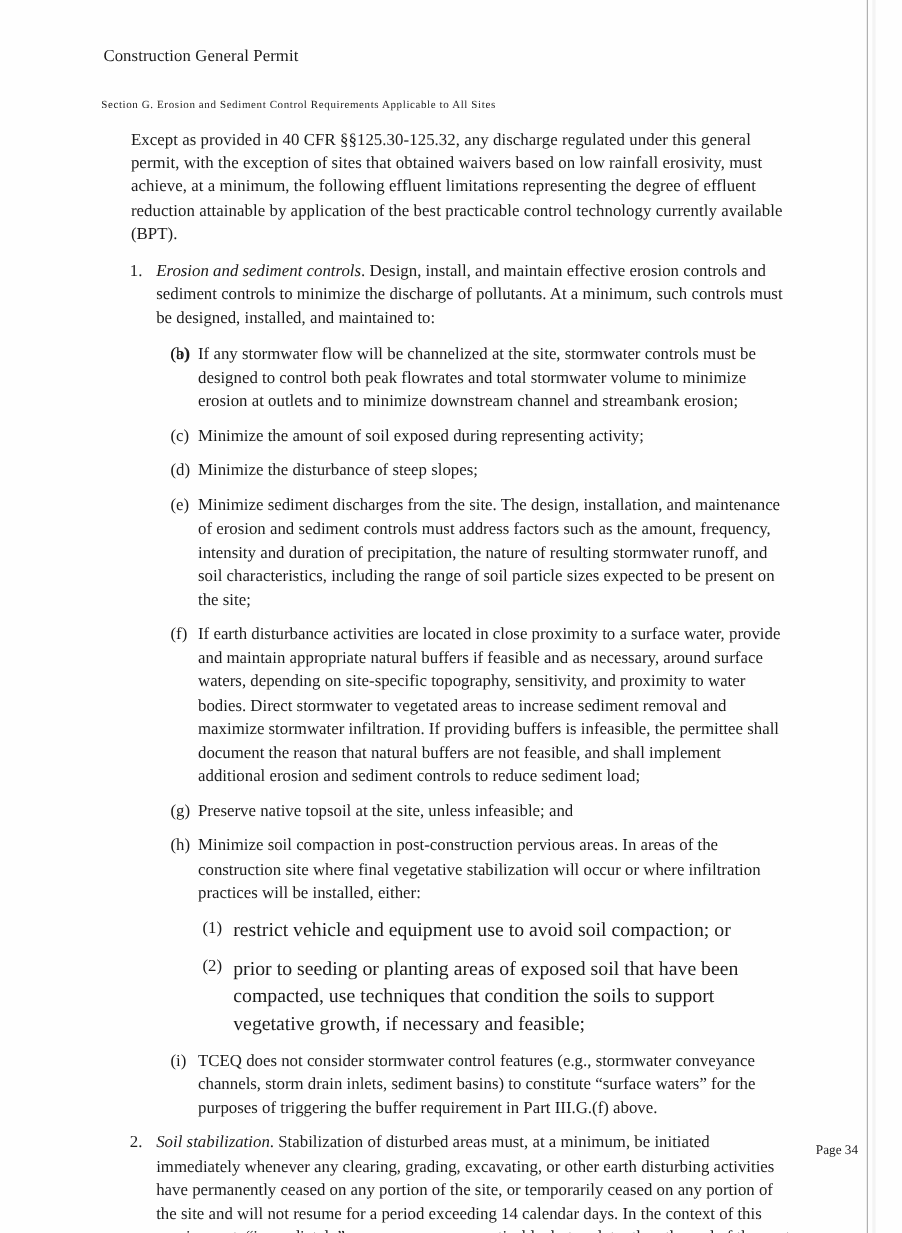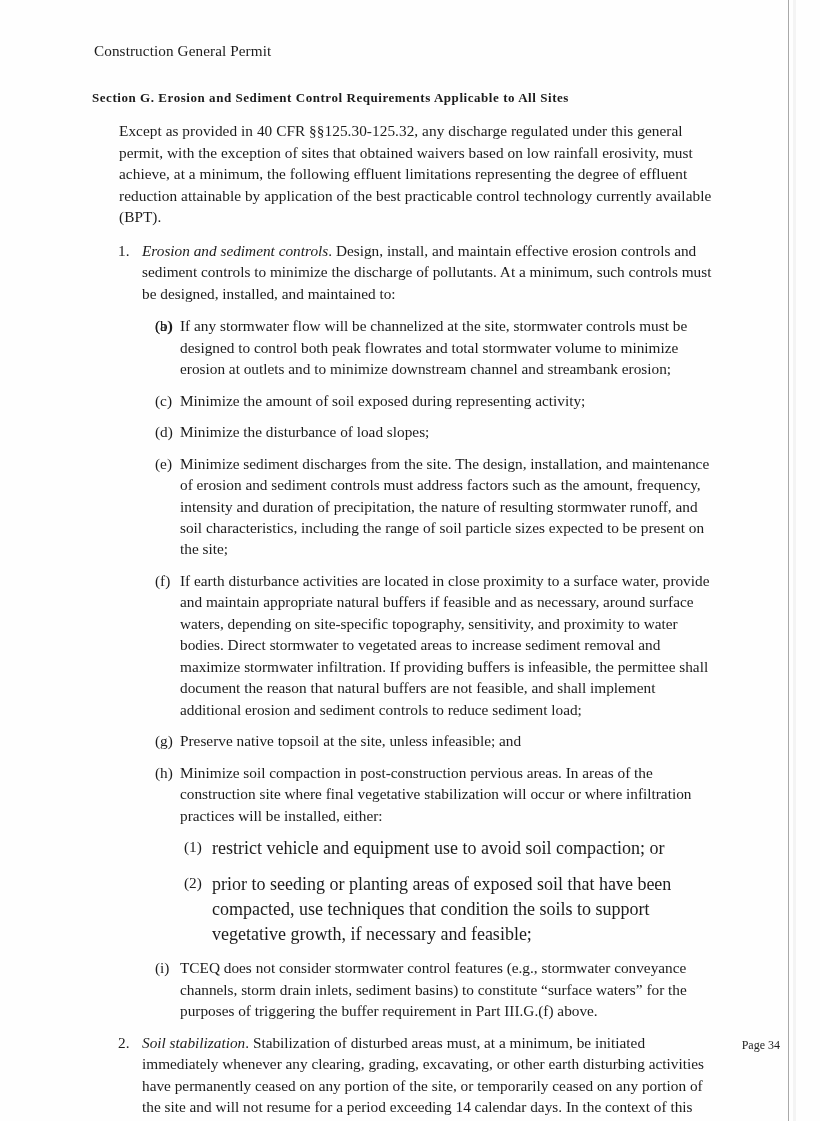--- a/index.html
+++ b/index.html
@@ -48,22 +48,22 @@
     align-items: center;
     font-size: 15.2px;
     letter-spacing: .1px;
     margin-bottom: 30px;
   }
   .runhead .left { padding-left: 2px; }
   .runhead .right { padding-right: 2px; }
 
   
   .section-heading {
-    font-weight: bold;
-    font-size: 13px;
+    font-weight: normal;
+    font-size: 10px;
     letter-spacing: .55px;
     margin: 0 0 14px 0;
     line-height: 1.25;
   }
 
   
   p {
     margin: 0;
     font-size: 15.3px;
     line-height: 1.405;
@@ -166,21 +166,21 @@
       <span class="body">If any stormwater flow will be channelized at the site, stormwater controls must be designed to control both peak flowrates and total stormwater volume to minimize erosion at outlets and to minimize downstream channel and streambank erosion;</span>
     </div>
 
     <div class="letter-item">
       <span class="marker">(c)</span>
       <span class="body">Minimize the amount of soil exposed during representing activity;</span>
     </div>
 
     <div class="letter-item">
       <span class="marker">(d)</span>
-      <span class="body">Minimize the disturbance of load slopes;</span>
+      <span class="body">Minimize the disturbance of steep slopes;</span>
     </div>
 
     <div class="letter-item">
       <span class="marker">(e)</span>
       <span class="body">Minimize sediment discharges from the site. The design, installation, and maintenance of erosion and sediment controls must address factors such as the amount, frequency, intensity and duration of precipitation, the nature of resulting stormwater runoff, and soil characteristics, including the range of soil particle sizes expected to be present on the site;</span>
     </div>
 
     <div class="letter-item">
       <span class="marker">(f)</span>
       <span class="body">If earth disturbance activities are located in close proximity to a surface water, provide and maintain appropriate natural buffers if feasible and as necessary, around surface waters, depending on site-specific topography, sensitivity, and proximity to water bodies.  Direct stormwater to vegetated areas to increase sediment removal and maximize stormwater infiltration.  If providing buffers is infeasible,  the permittee shall document the reason that natural buffers are not feasible, and shall implement additional erosion and sediment controls to reduce sediment load;</span>

